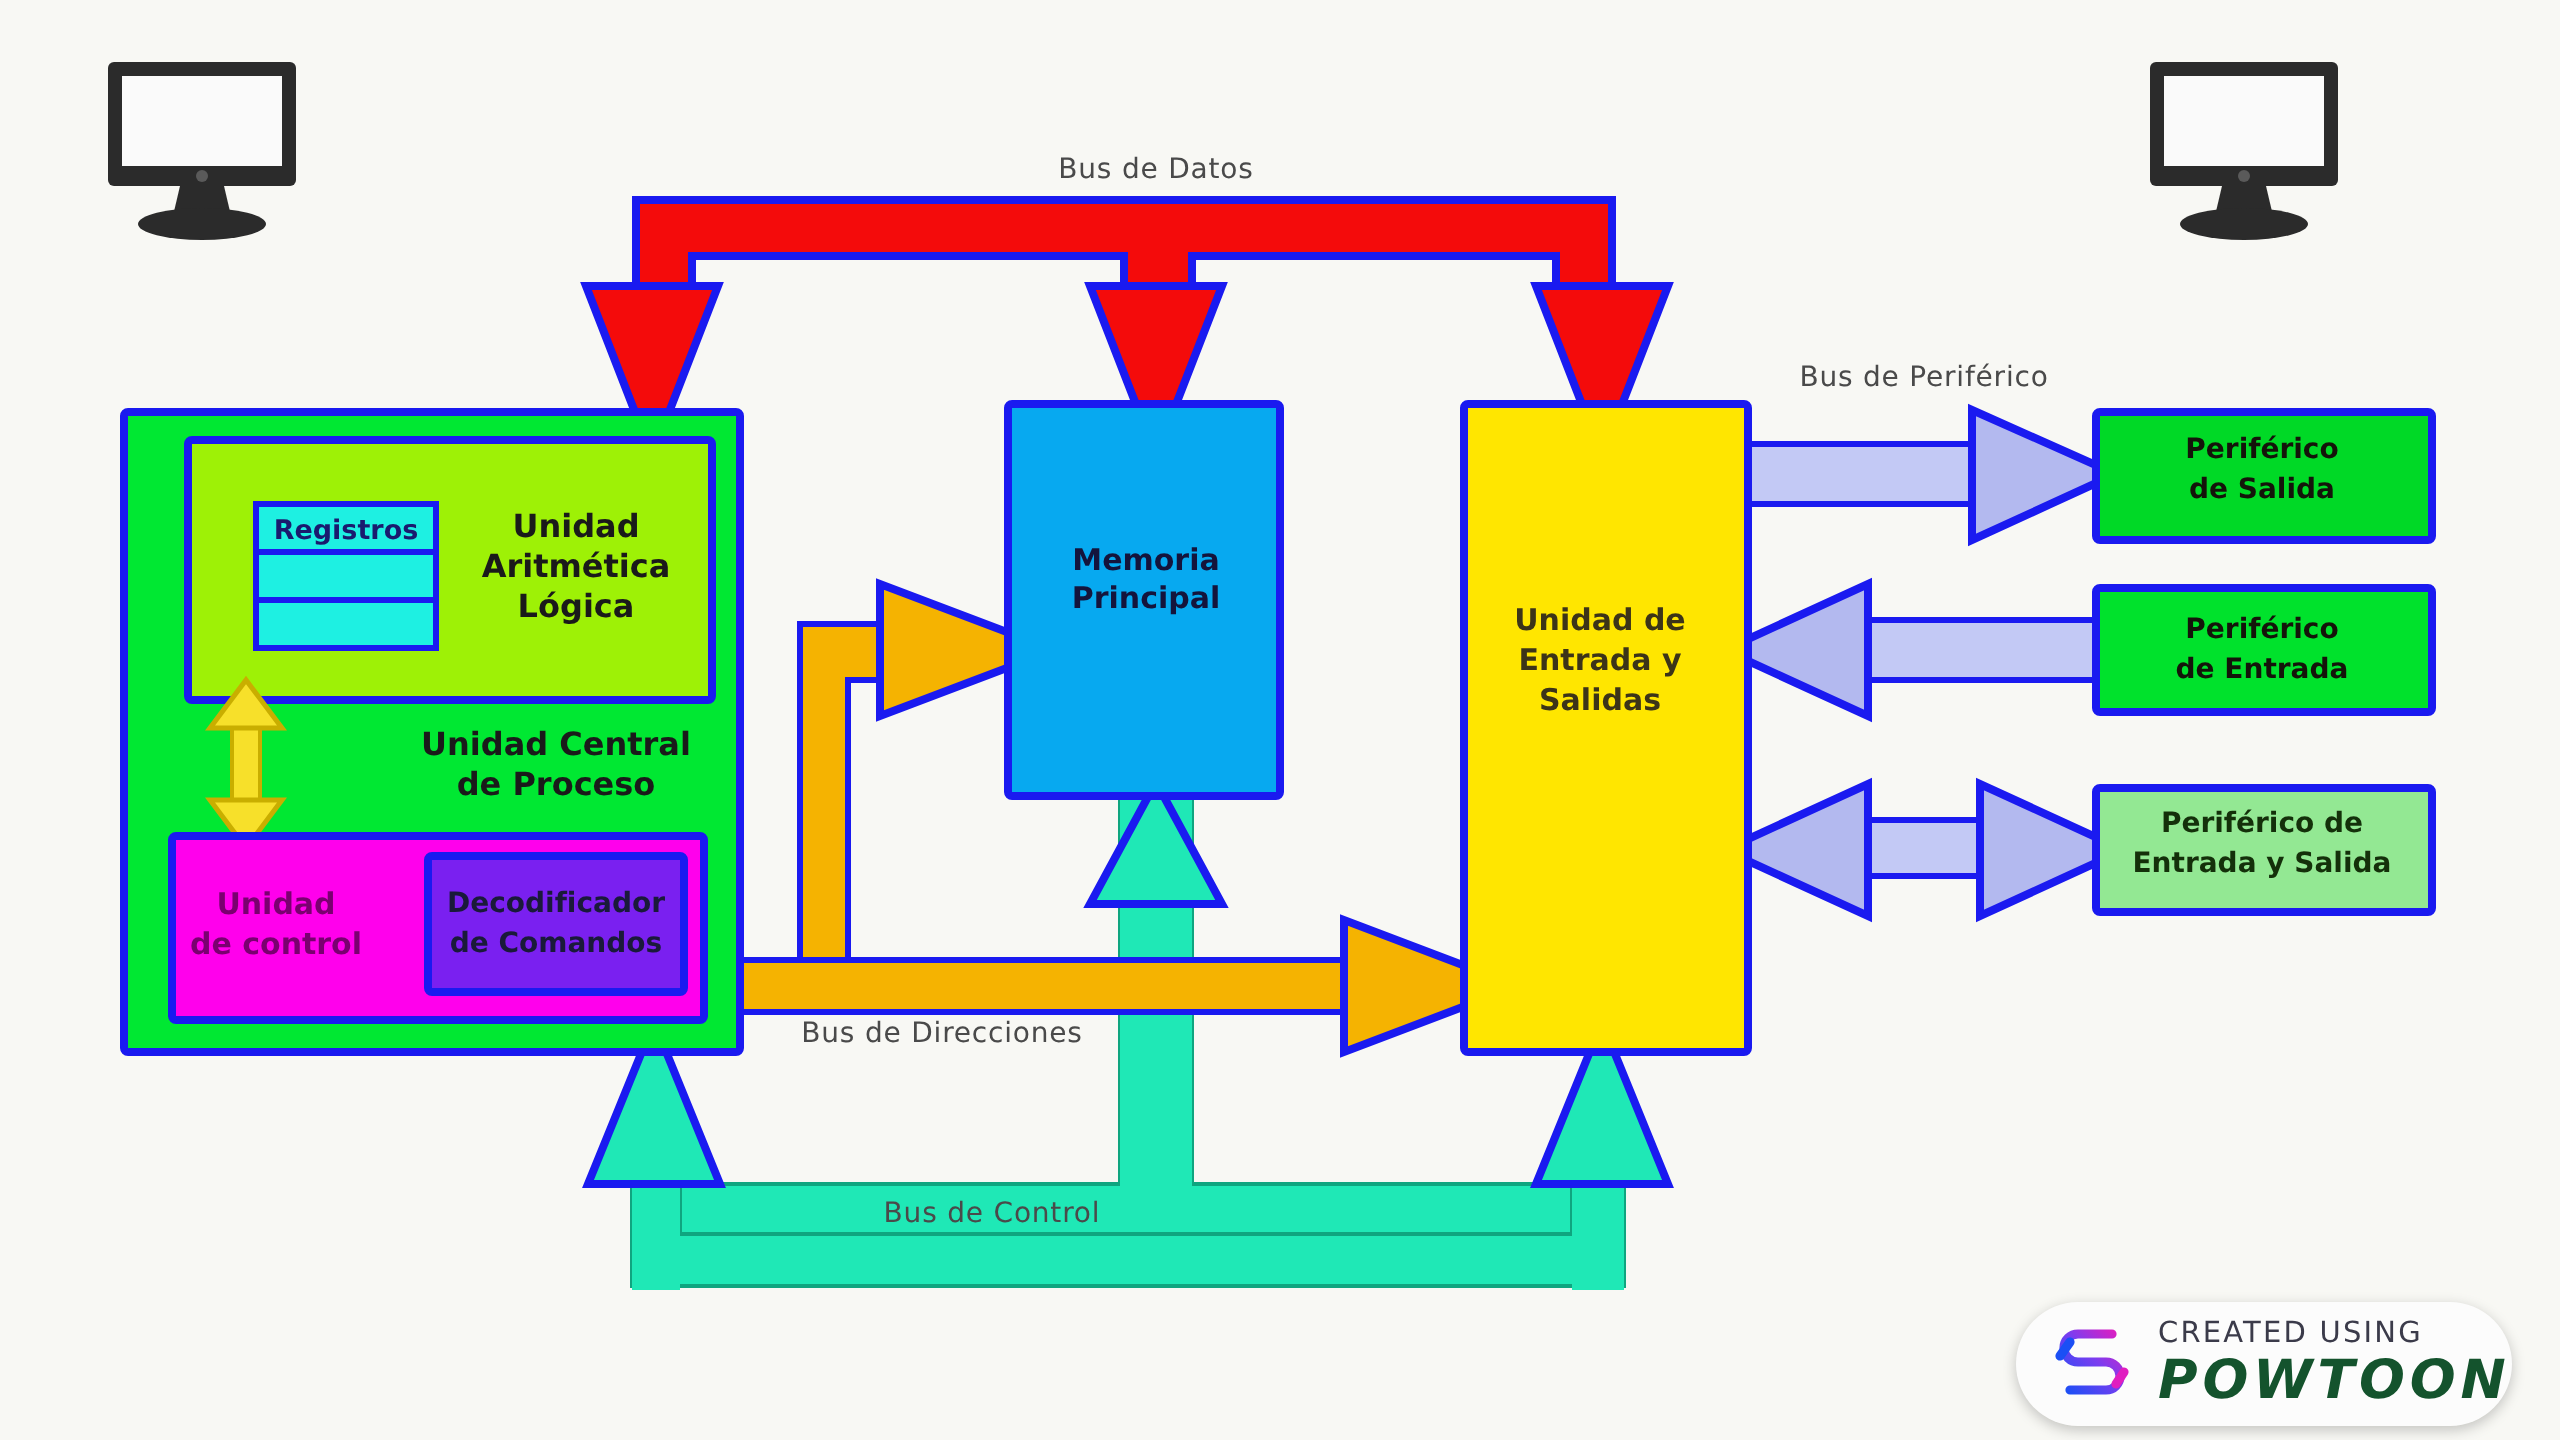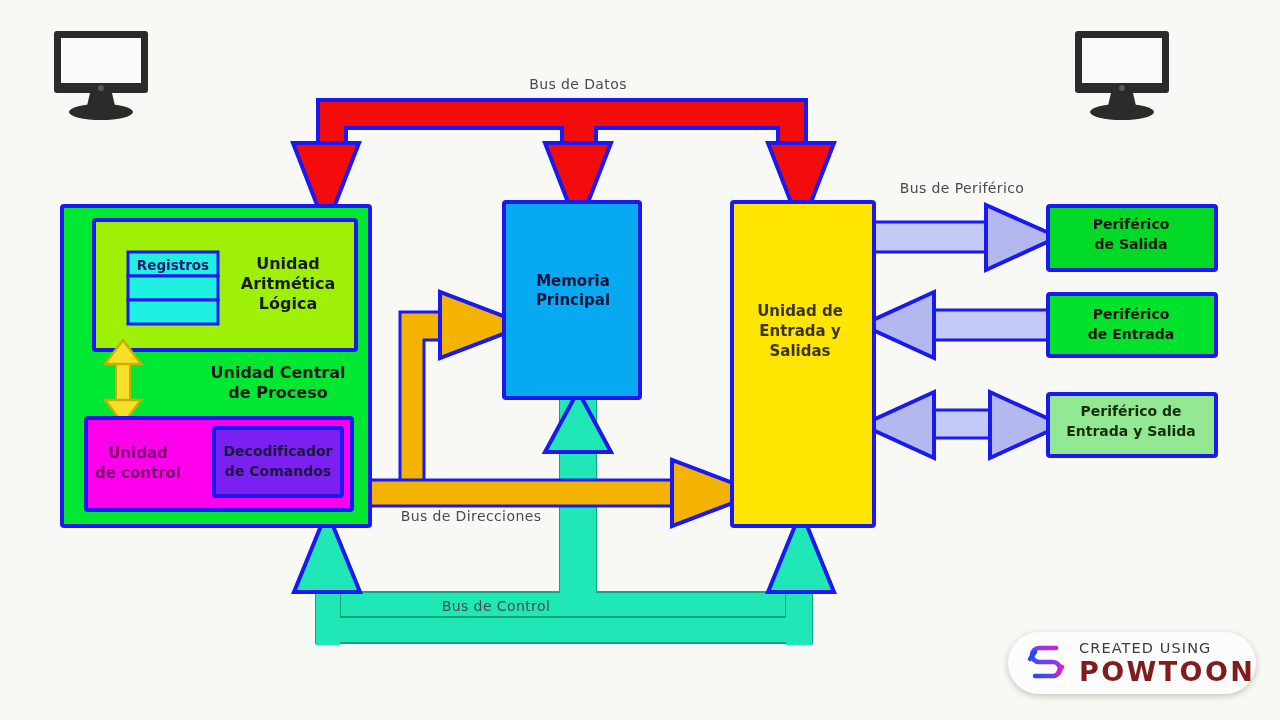--- a/index.html
+++ b/index.html
@@ -44,21 +44,21 @@
   }
   .thin-outline {
     stroke: #1a1af0;
     stroke-width: 3;
     stroke-linejoin: miter;
   }
   
   #powtoon-badge {
     position: absolute;
     left: 1008px;
-    top: 632px;
+    top: 651px;
     width: 248px;
     height: 62px;
     background: #fcfcfc;
     border-radius: 31px;
     box-shadow: 0 2px 7px rgba(0,0,0,0.22);
     display: flex;
     align-items: center;
     padding-left: 18px;
     box-sizing: border-box;
   }
@@ -79,22 +79,23 @@
     letter-spacing: 1.1px;
     color: #3b3b4a;
     line-height: 1;
     margin-bottom: 3px;
   }
   #powtoon-badge .pt-name {
     font-family: "DejaVu Sans", "Liberation Sans", sans-serif;
     font-size: 27px;
     font-weight: bold;
     letter-spacing: 2.4px;
-    color: #7f1d1d;
+    color: #14532d;
     line-height: 1;
+    font-style: italic;
   }
 </style>
 </head>
 <body>
 
 <div id="stage">
 
   <svg id="diagram-svg" viewBox="0 0 1280 720">
 
     <g>

